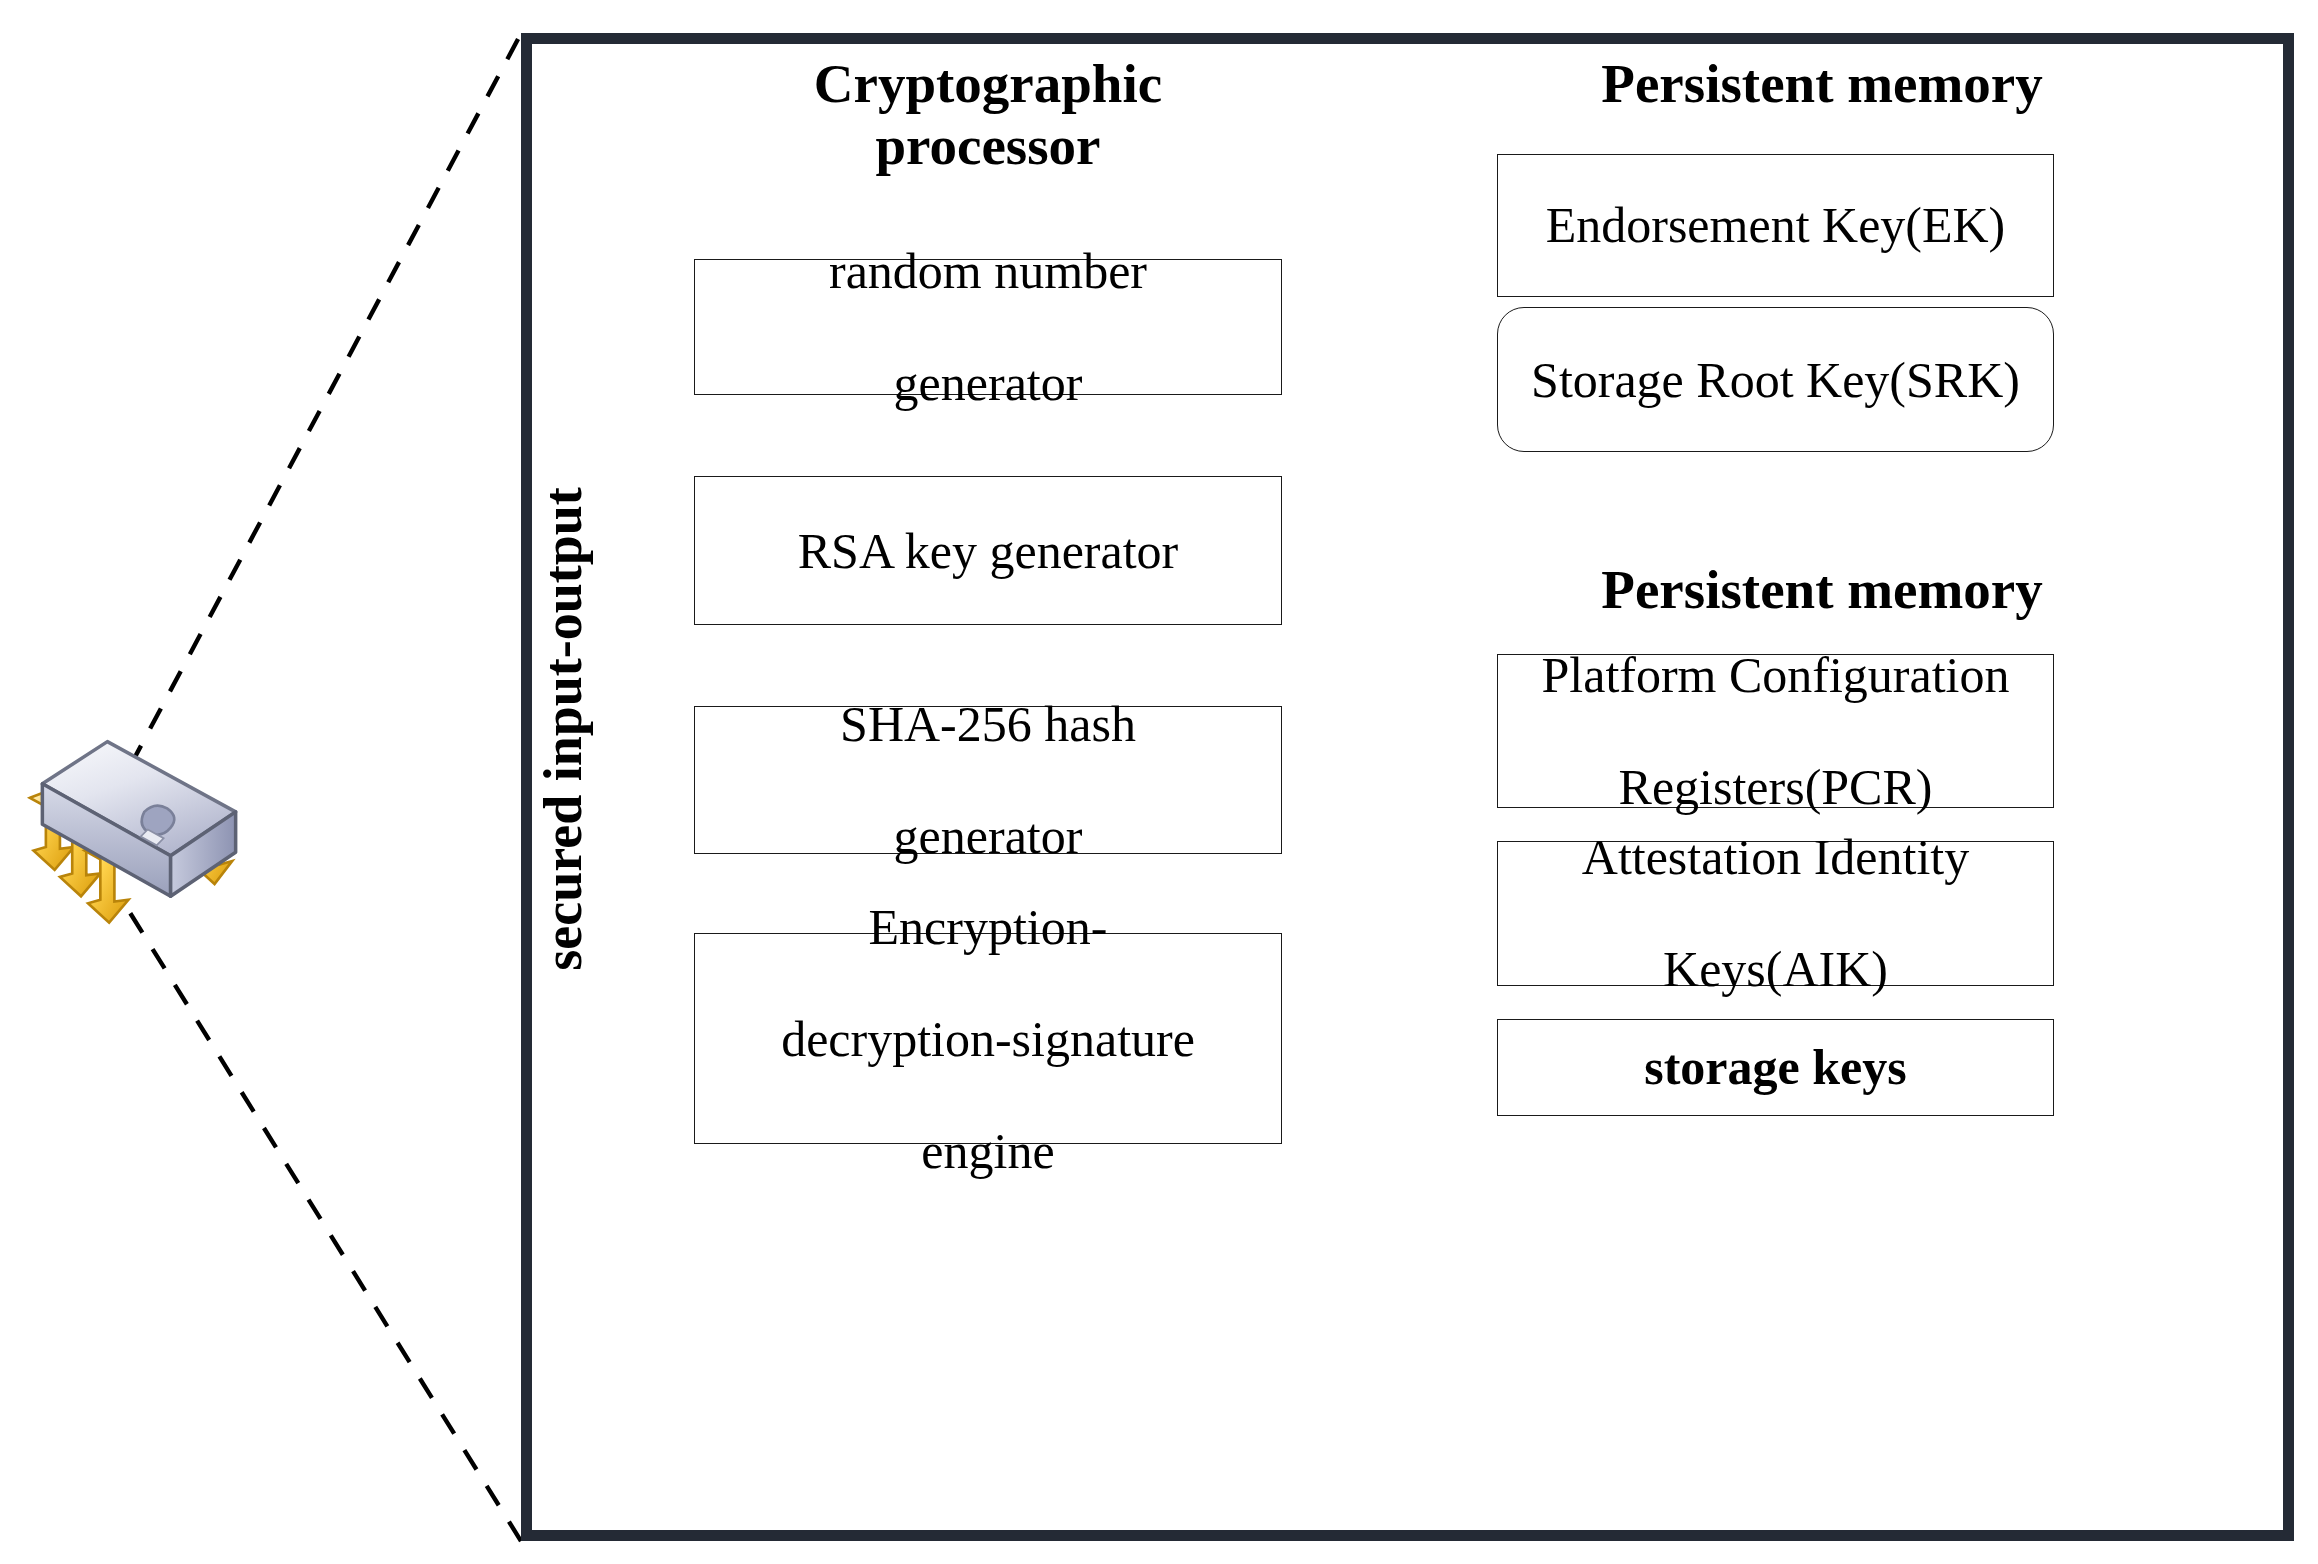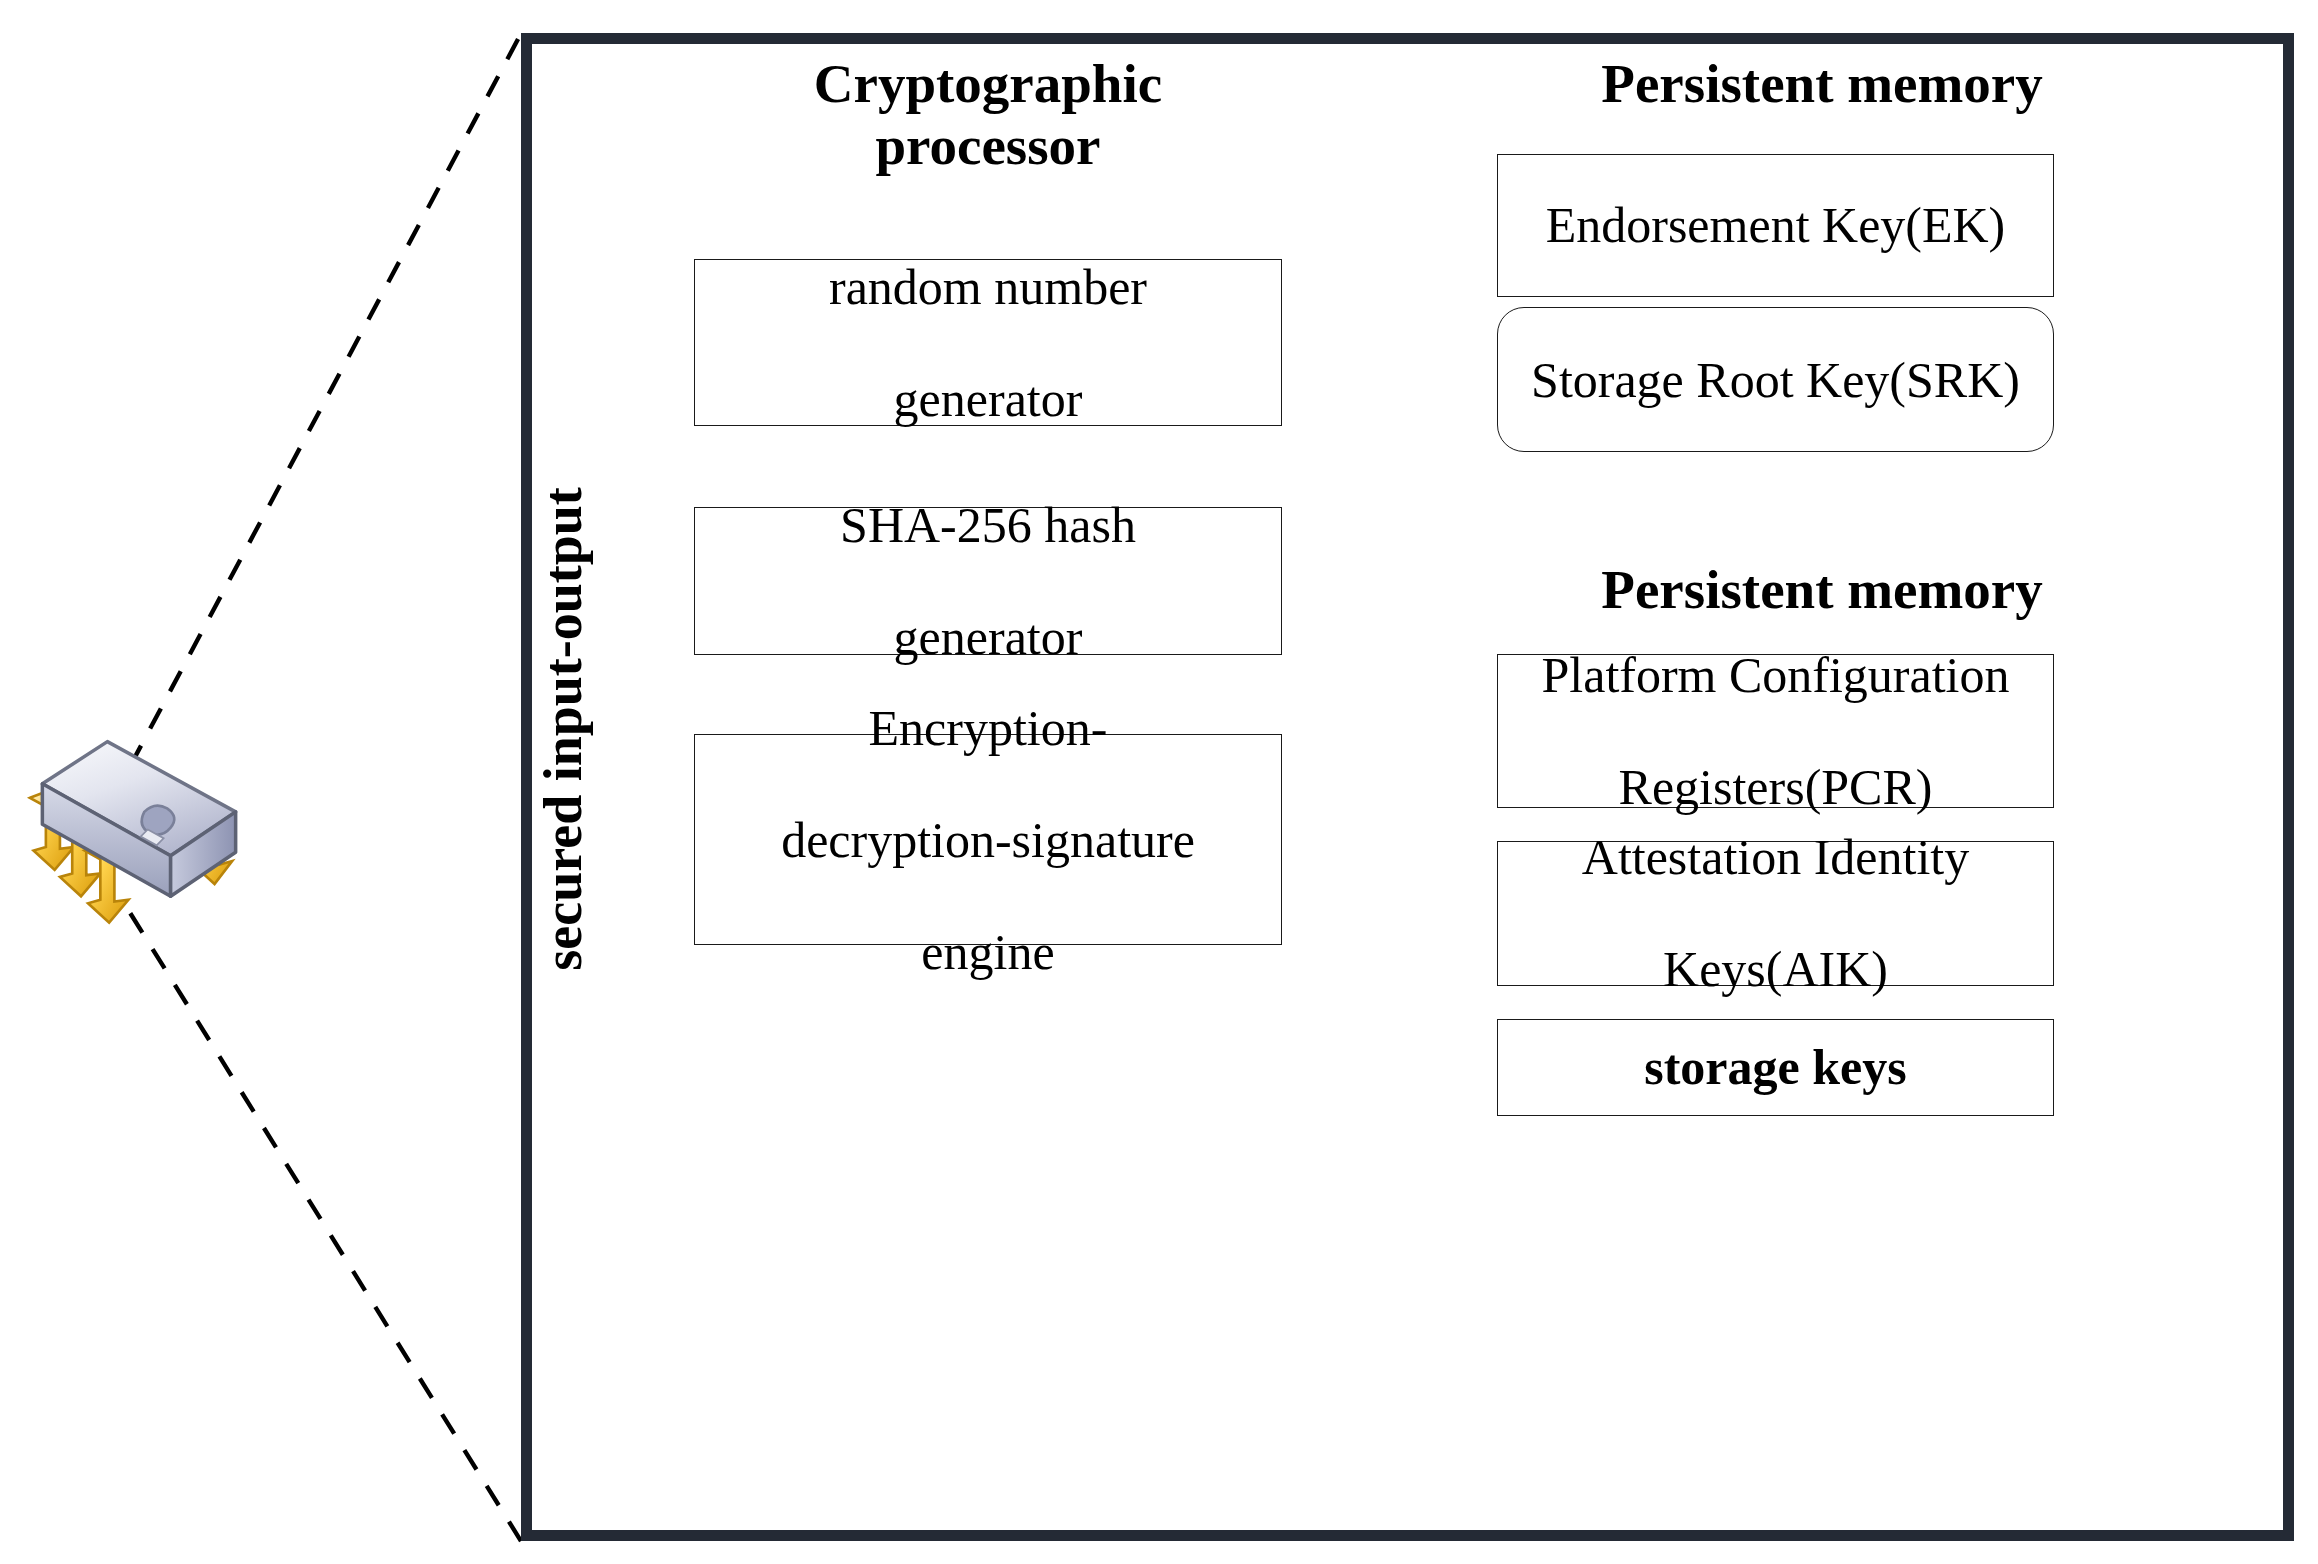--- a/index.html
+++ b/index.html
@@ -72,21 +72,21 @@
     text-align:center;
     color:#000;
     font-size:50px;
     line-height:1.12;
     padding:3.5px 7px;
   }
   .card span{display:block;width:100%;}
 
   
   #col-left .card{width:588px;}
-  .lc1{height:167px;margin-top:83px;}
+  .lc1{height:136px;margin-top:83px;}
   .lc2{height:149px;margin-top:81px;}
   .lc3{height:148px;margin-top:81px;}
   .lc4{height:211px;margin-top:79px;}
 
   
   #col-right .card{width:557px;}
   .rc1{height:143px;margin-top:39px;}
   .rc2{height:145px;margin-top:10.5px;border-radius:27px;}
   .rc-head2{margin-top:107px;}
   .rc3{height:154px;margin-top:33px;}
@@ -157,20 +157,25 @@
       <div>processor</div>
     </div>
 
     <div class="card lc1">
       <span>
         <span>random number</span><br>
         <span>generator</span>
       </span>
     </div>
 
+    <div class="card lc2">
+      <span>
+        <span>RSA key generator</span>
+      </span>
+    </div>
 
     <div class="card lc3">
       <span>
         <span>SHA-256 hash</span><br>
         <span>generator</span>
       </span>
     </div>
 
     <div class="card lc4">
       <span>

